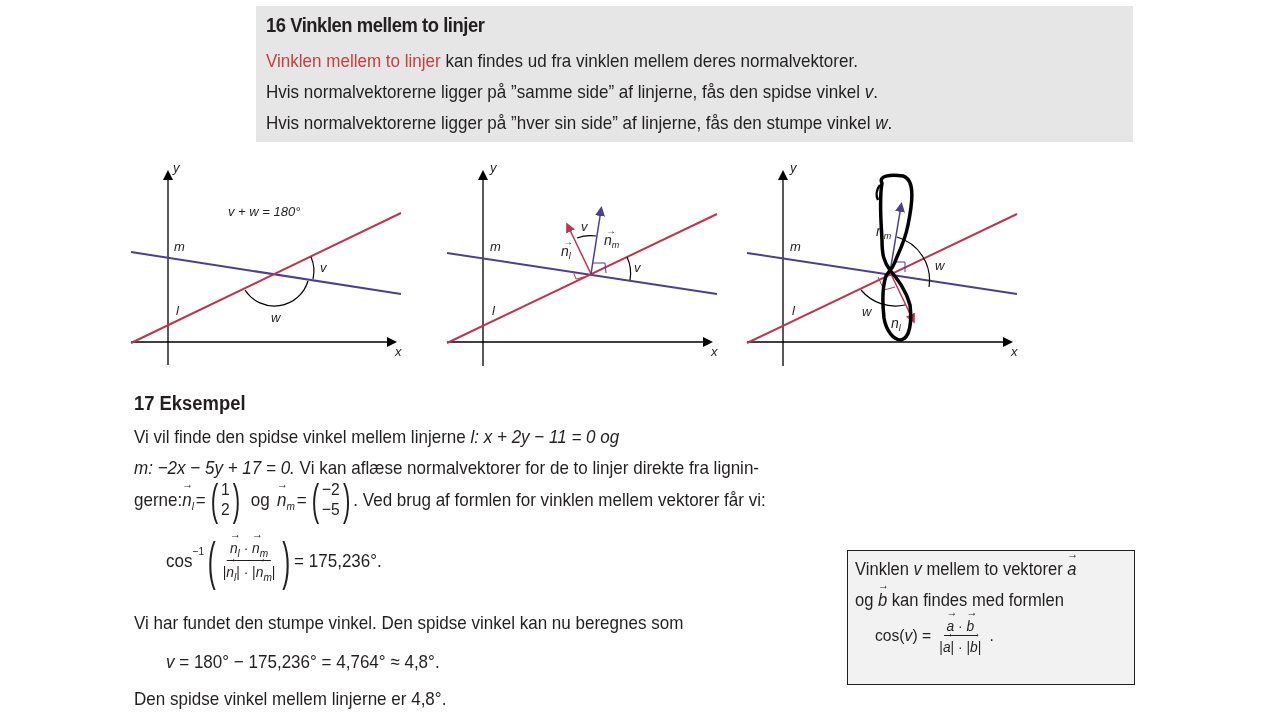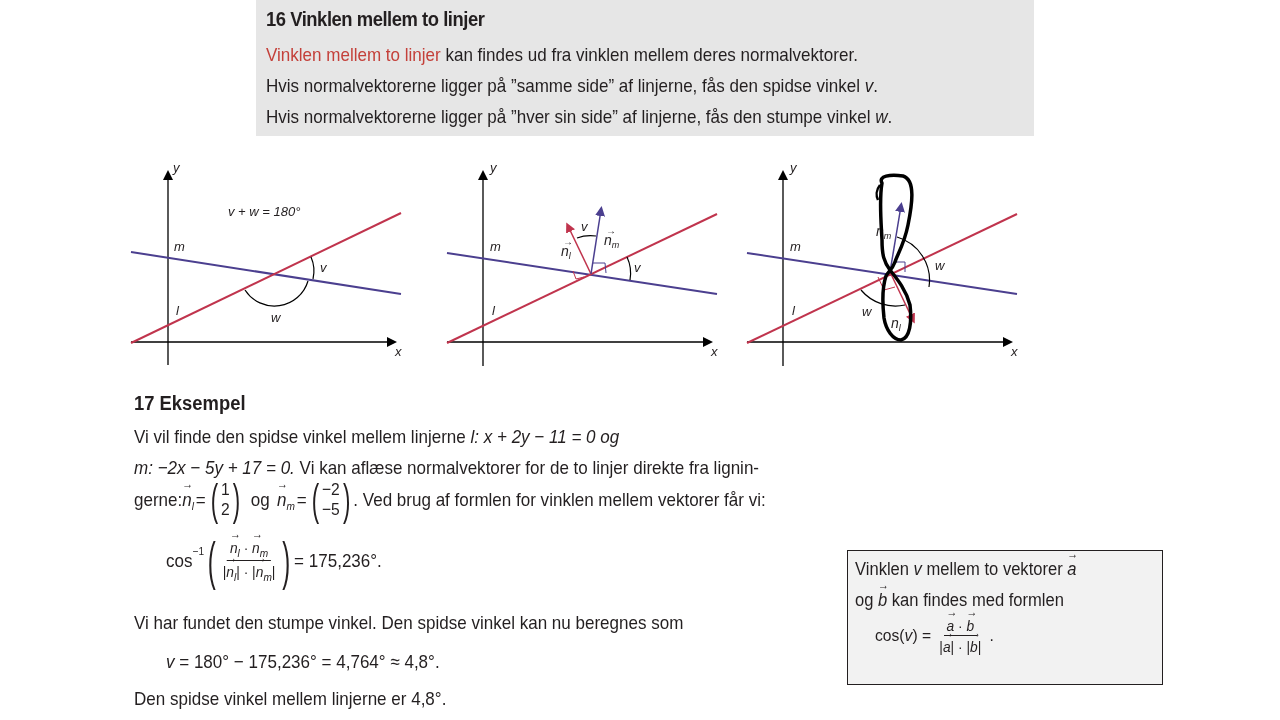--- a/index.html
+++ b/index.html
@@ -3,21 +3,21 @@
 <meta charset="utf-8">
 <style>
   html, body { margin:0; padding:0; }
   body {
     width:1280px; height:720px; background:#ffffff; position:relative; overflow:hidden;
     font-family:"Liberation Sans", "DejaVu Sans", sans-serif; color:#231f20;
   }
   .abs { position:absolute; }
   
   .defbox {
-    left:256px; top:0; width:778px; height:136px; background:#e6e6e6;
+    left:256px; top:6px; width:877px; height:136px; background:#e6e6e6;
   }
   .defbox .title {
     position:absolute; left:10px; top:8px; font-size:20px; font-weight:bold; letter-spacing:-0.5px;
     transform:scaleX(0.92); transform-origin:left;
   }
   .defbox .line {
     position:absolute; left:10px; font-size:18.5px; white-space:nowrap;
     transform:scaleX(0.92); transform-origin:left;
   }
   .red { color:#c4403a; }
@@ -31,21 +31,21 @@
   .vec { position:relative; display:inline-block; font-style:italic; }
   .vec::before { content:"\2192"; position:absolute; left:0; top:-12px; font-size:12px; font-style:normal; }
   .sub { font-size:11px; font-style:italic; vertical-align:-4px; }
   .matrix { display:inline-flex; align-items:center; vertical-align:middle; }
   .matrix .paren { font-size:44px; font-weight:100; line-height:44px; transform:scaleX(0.55); display:inline-block; }
   .matrix .col { display:inline-flex; flex-direction:column; align-items:center; font-size:17px; line-height:20px; }
   .frac { display:inline-flex; flex-direction:column; align-items:center; vertical-align:middle; }
   .frac .num { font-size:15px; padding:0 3px 1px; border-bottom:1px solid #231f20; }
   .frac .den { font-size:15px; padding:2px 3px 0; }
   .formula-box {
-    left:847px; top:550px; width:316px; height:135px; background:#f2f2f2; border:1px solid #231f20; box-sizing:border-box;
+    left:847px; top:550px; width:288px; height:135px; background:#f2f2f2; border:1px solid #231f20; box-sizing:border-box;
   }
 </style>
 </head>
 <body>
 
 <div class="abs defbox">
   <div class="title">16 Vinklen mellem to linjer</div>
   <div class="line" style="top:44px;">
     <span class="red">Vinklen mellem to linjer</span><span> kan findes ud fra vinklen mellem deres normalvektorer.</span>
   </div>

